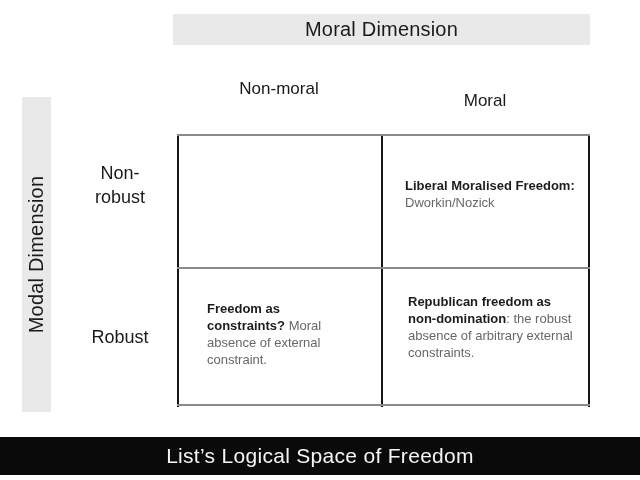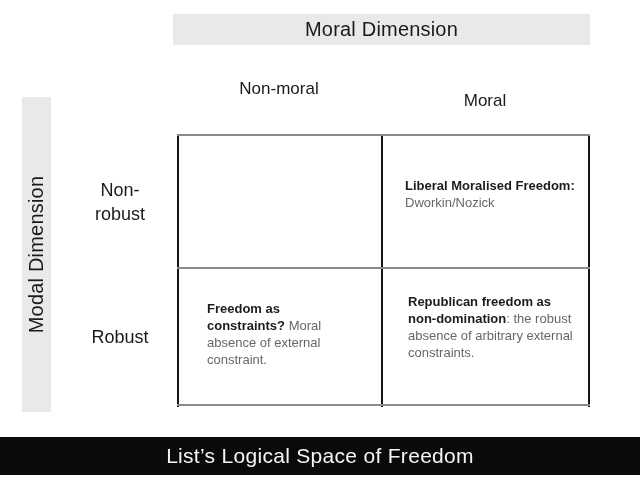--- a/index.html
+++ b/index.html
@@ -53,21 +53,21 @@
   
   .row-label {
     position: absolute;
     left: 70px; width: 100px;
     display: flex; flex-direction: column;
     align-items: center; justify-content: center;
     font-size: 18px;
     line-height: 24px;
     text-align: center;
   }
-  .row-label-0 { top: 135px; height: 133px; }
+  .row-label-0 { top: 118px; height: 133px; }
   .row-label-1 { top: 268px; height: 137px; }
   .row-label span { display: block; }
 
   
   .vline {
     position: absolute;
     width: 2px; top: 135px; height: 272px;
     background: #151515;
   }
   .vline-left  { left: 177px; }

